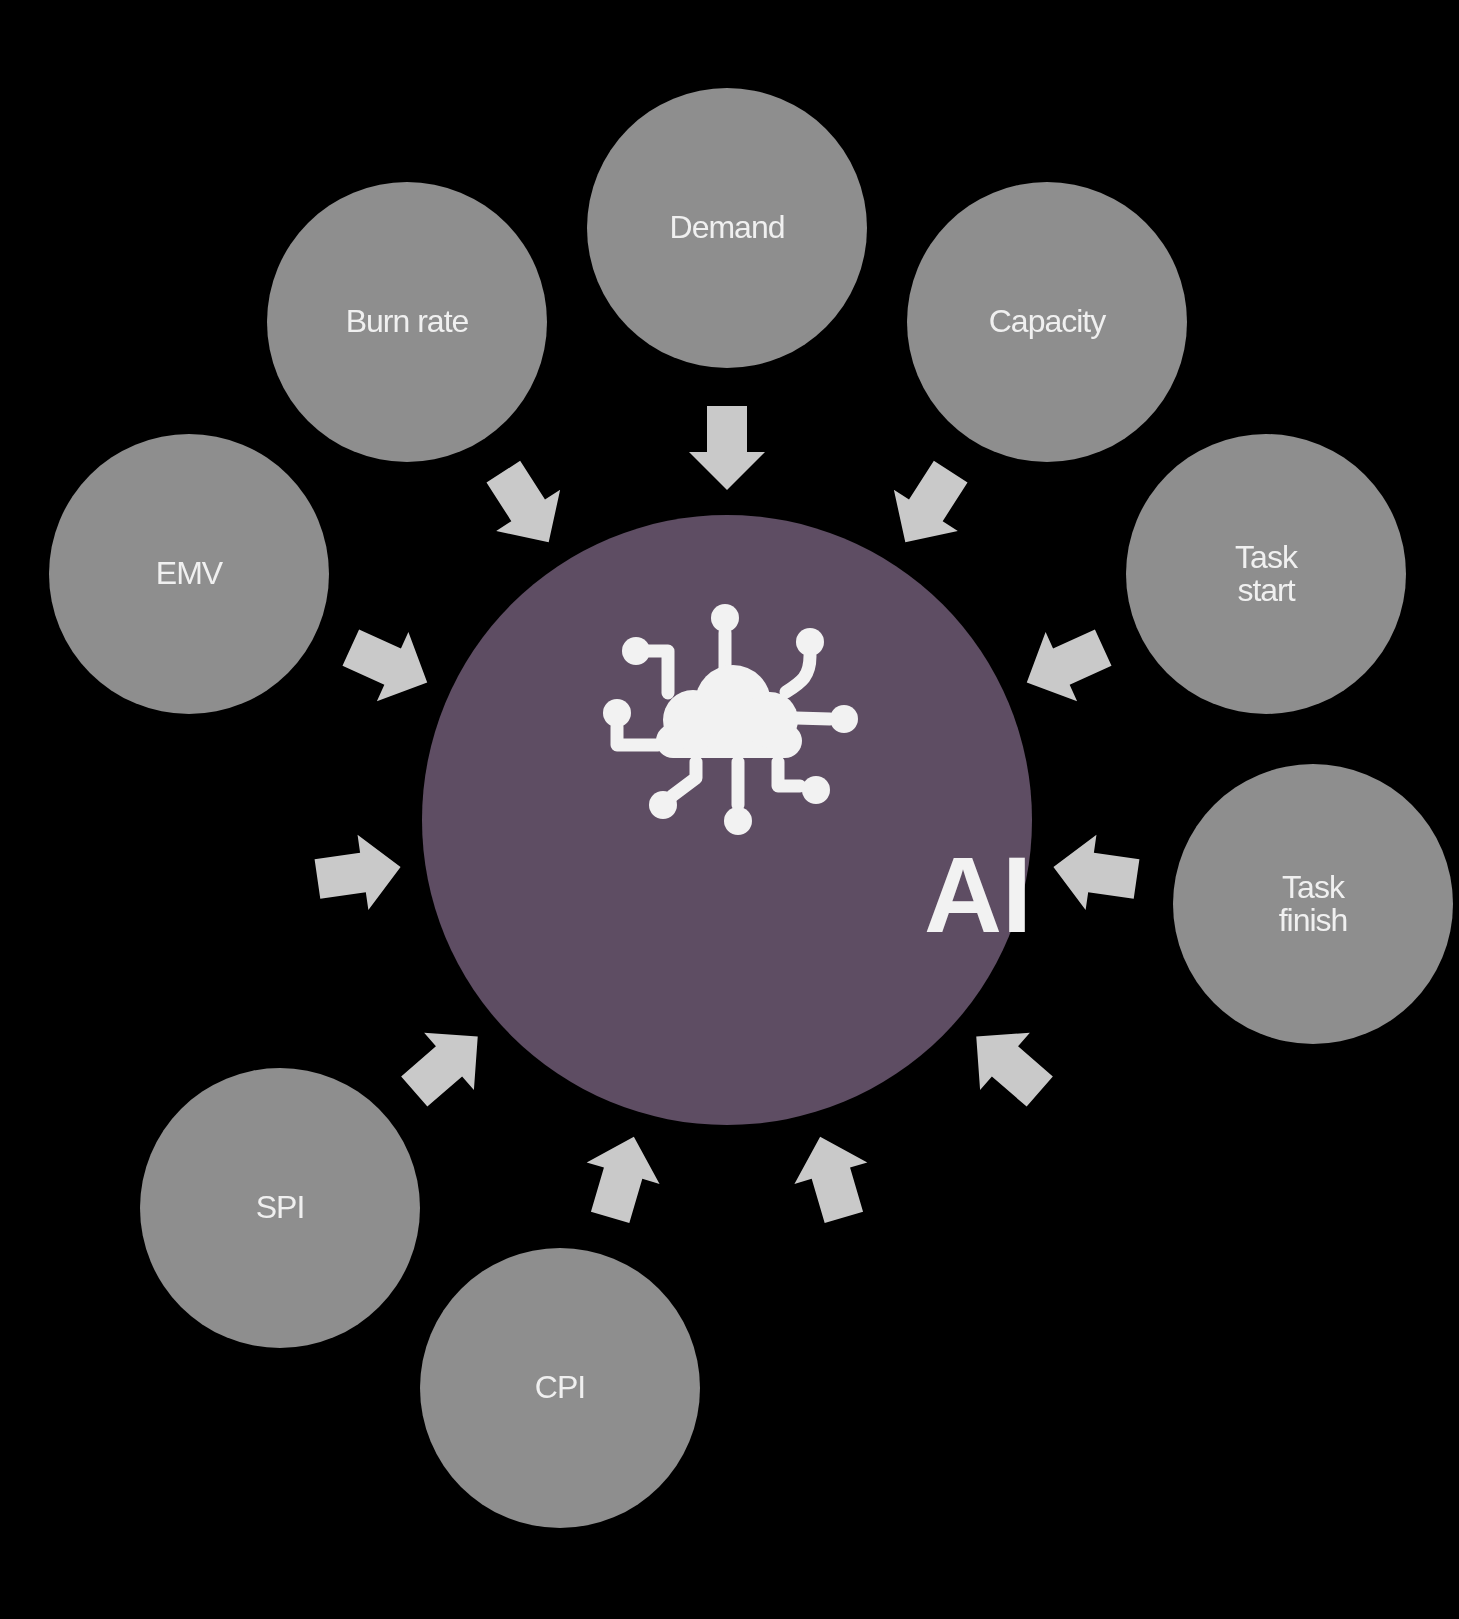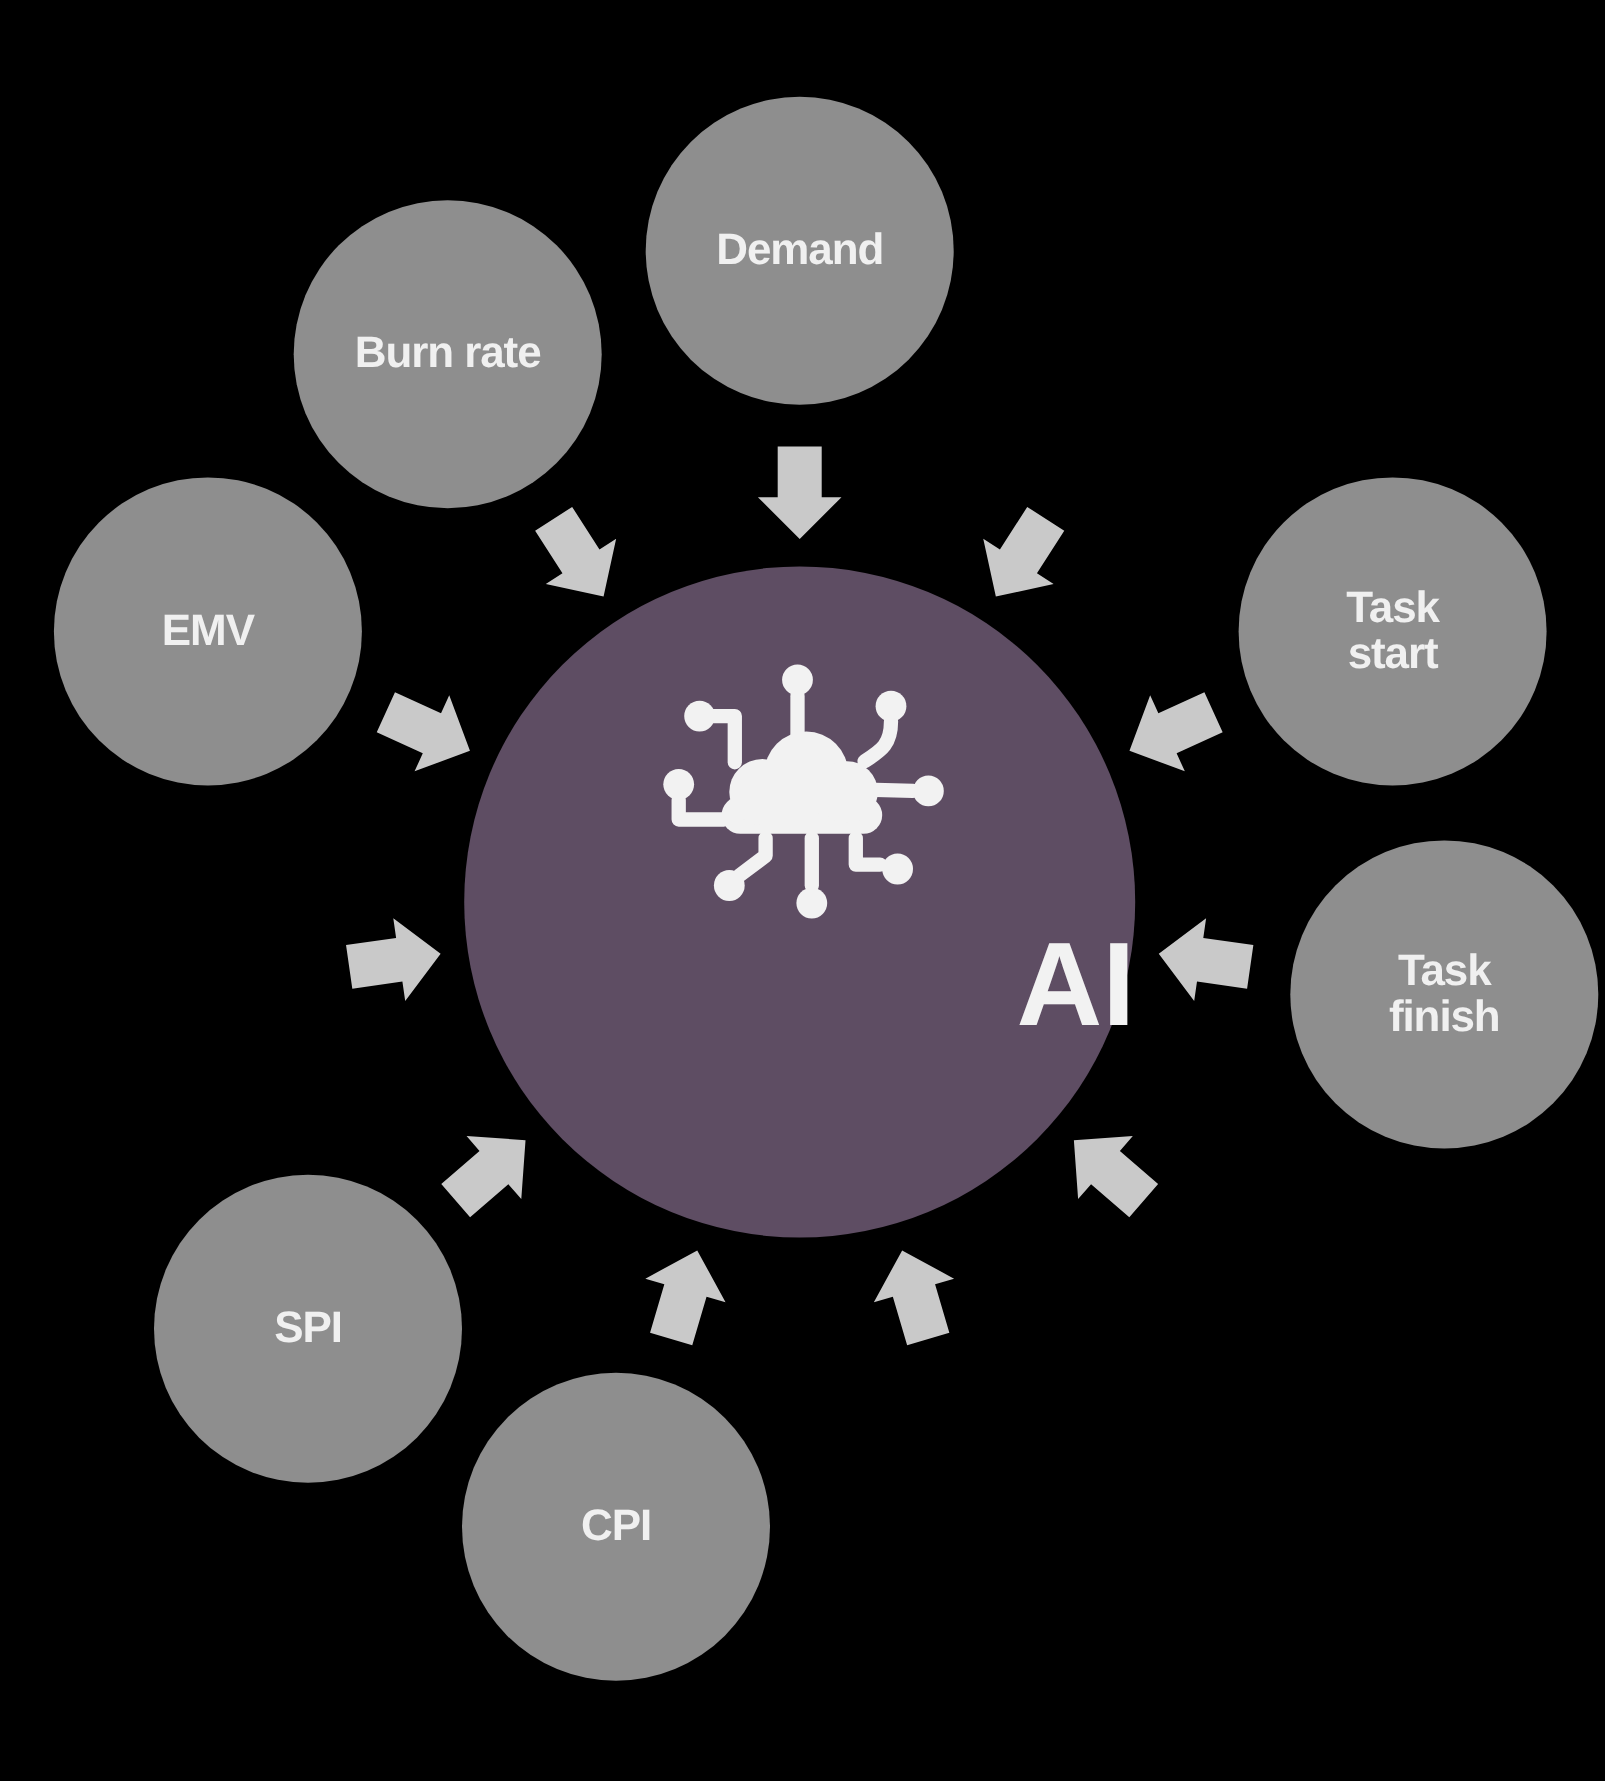--- a/index.html
+++ b/index.html
@@ -23,22 +23,22 @@
   .node{
     position:absolute;
     width:280px;height:280px;
     border-radius:50%;
     background:var(--node-fill);
     display:flex;align-items:center;justify-content:center;
     text-align:center;
   }
   .node-label{
     color:var(--label-color);
-    font-size:40px;
-    font-weight:700;
+    font-size:32px;
+    font-weight:400;
     letter-spacing:-1px;
     line-height:1.04;
     white-space:pre-line;
   }
   .center-circle{
     position:absolute;
     left:422px;top:515px;
     width:610px;height:610px;
     border-radius:50%;
     background:var(--center-fill);
@@ -79,20 +79,23 @@
       <path transform="translate(622 1177) rotate(286.4)" d="M -42 -20 L 4 -20 L 4 -38 L 42 0 L 4 38 L 4 20 L -42 20 Z"></path>
       <path transform="translate(446 1064) rotate(319.1)" d="M -42 -20 L 4 -20 L 4 -38 L 42 0 L 4 38 L 4 20 L -42 20 Z"></path>
       <path transform="translate(359 873) rotate(351.8)" d="M -42 -20 L 4 -20 L 4 -38 L 42 0 L 4 38 L 4 20 L -42 20 Z"></path>
       <path transform="translate(389 665) rotate(24.5)" d="M -42 -20 L 4 -20 L 4 -38 L 42 0 L 4 38 L 4 20 L -42 20 Z"></path>
       <path transform="translate(526 507) rotate(57.3)" d="M -42 -20 L 4 -20 L 4 -38 L 42 0 L 4 38 L 4 20 L -42 20 Z"></path>
     </g>
   </svg>
 
   <div class="node" style="left:587px;top:88px">
       <span class="node-label">Demand</span>
+    </div>
+  <div class="node" style="left:907px;top:182px">
+      <span class="node-label">Capacity</span>
     </div>
   <div class="node" style="left:1126px;top:434px">
       <span class="node-label">Task
 start</span>
     </div>
   <div class="node" style="left:1173px;top:764px">
       <span class="node-label">Task
 finish</span>
     </div>
   <div class="node" style="left:420px;top:1248px">

